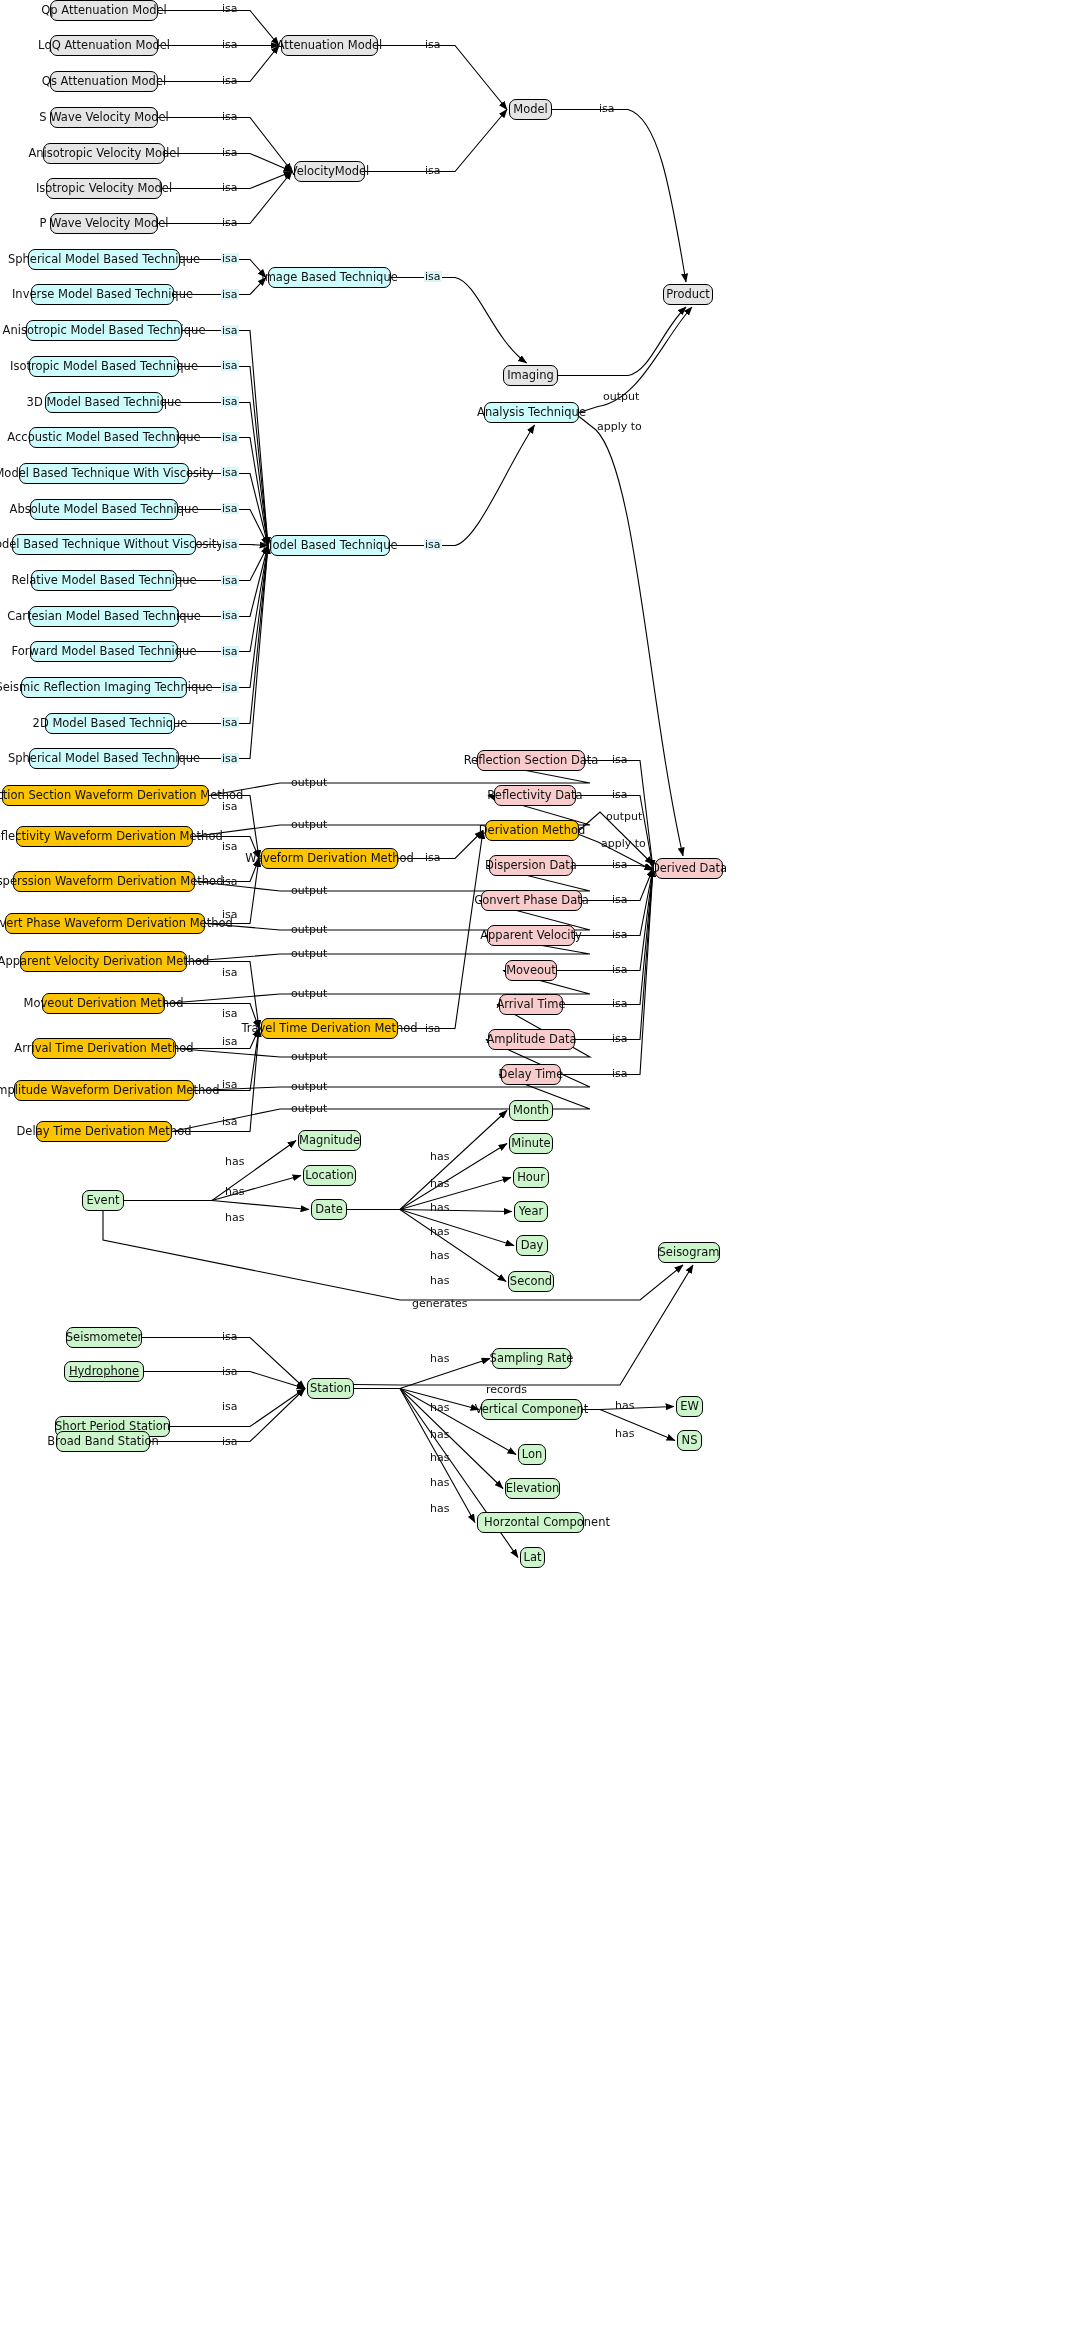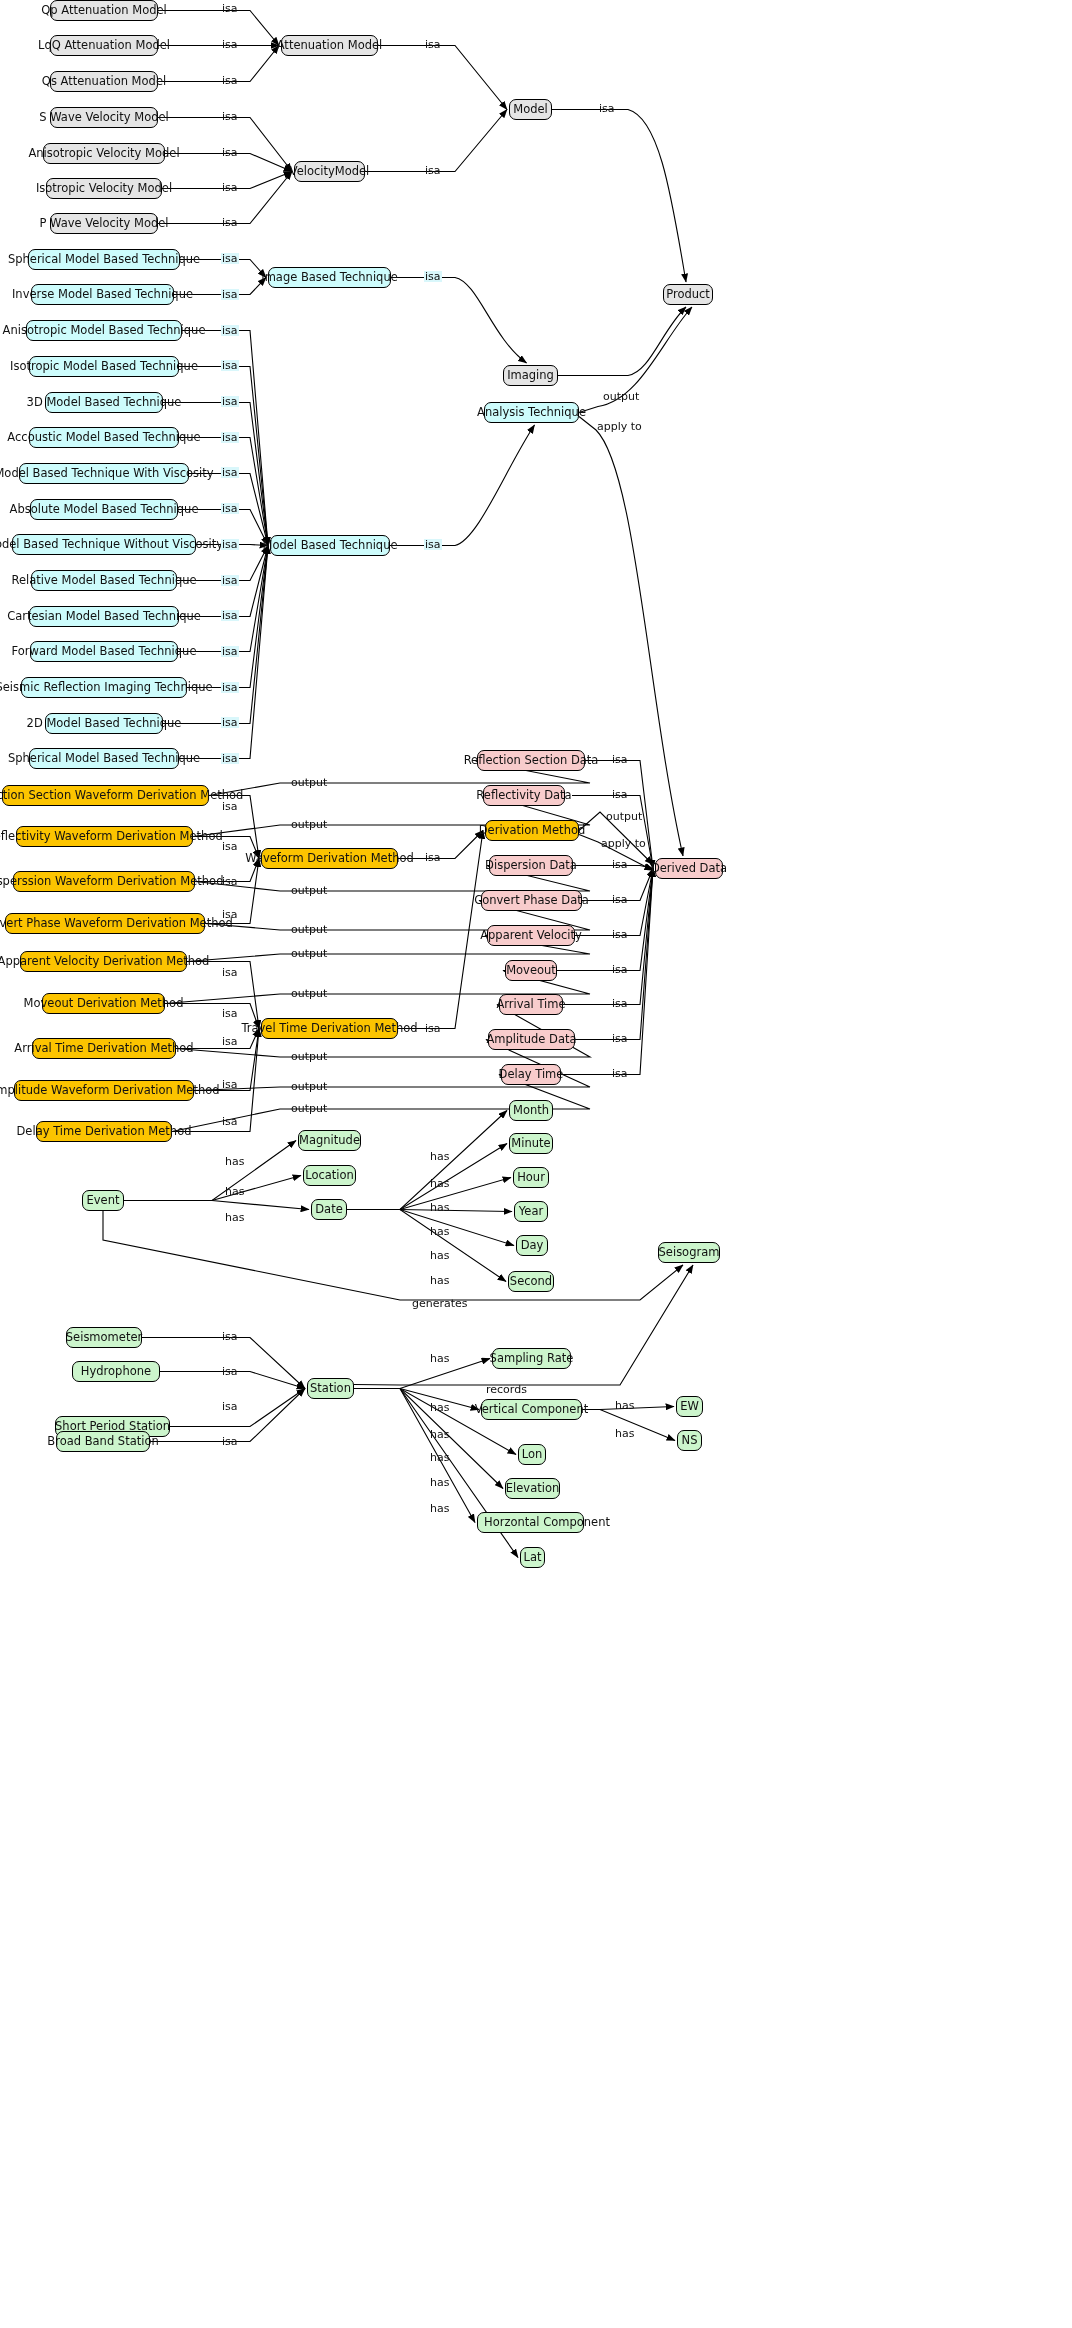--- a/index.html
+++ b/index.html
@@ -193,21 +193,21 @@
       </div>
       <div class="node n-tech" style="left: 29px; top: 606px; width: 150px;">
         <span>Cartesian Model Based Technique</span>
       </div>
       <div class="node n-tech" style="left: 30px; top: 641px; width: 148px;">
         <span>Forward Model Based Technique</span>
       </div>
       <div class="node n-tech" style="left: 21px; top: 677px; width: 166px;">
         <span>Seismic Reflection Imaging Technique</span>
       </div>
-      <div class="node n-tech" style="left: 45px; top: 713px; width: 118px;">
+      <div class="node n-tech" style="left: 45px; top: 713px; width: 130px;">
         <span>2D Model Based Technique</span>
       </div>
       <div class="node n-tech" style="left: 29px; top: 748px; width: 150px;">
         <span>Spherical Model Based Technique</span>
       </div>
       <div class="node n-tech" style="left: 268px; top: 267px; width: 123px;">
         <span>Image Based Technique</span>
       </div>
       <div class="node n-tech" style="left: 270px; top: 535px; width: 120px;">
         <span>Model Based Technique</span>
@@ -247,21 +247,21 @@
       </div>
       <div class="node n-method" style="left: 261px; top: 1018px; width: 137px;">
         <span>Travel Time Derivation Method</span>
       </div>
       <div class="node n-method" style="left: 485px; top: 820px; width: 94px;">
         <span>Derivation Method</span>
       </div>
       <div class="node n-data" style="left: 477px; top: 750px; width: 108px;">
         <span>Reflection Section Data</span>
       </div>
-      <div class="node n-data" style="left: 483px; top: 785px; width: 82px;">
+      <div class="node n-data" style="left: 494px; top: 785px; width: 82px;">
         <span>Reflectivity Data</span>
       </div>
       <div class="node n-data" style="left: 489px; top: 855px; width: 84px; align-items: center;">
         <span>Dispersion Data</span>
       </div>
       <div class="node n-data" style="left: 481px; top: 890px; width: 101px;">
         <span>Convert Phase Data</span>
       </div>
       <div class="node n-data" style="left: 487px; top: 925px; width: 88px;">
         <span>Apparent Velocity</span>
@@ -313,21 +313,21 @@
       </div>
       <div class="node n-green" style="left: 658px; top: 1242px; width: 62px;">
         <span>Seisogram</span>
       </div>
       <div class="node n-green" style="left: 66px; top: 1327px; width: 76px;">
         <span>Seismometer</span>
       </div>
       <div class="node n-green" style="left: 492px; top: 1348px; width: 79px;">
         <span>Sampling Rate</span>
       </div>
-      <div class="node n-green" style="left: 72px; top: 1361px; width: 88px;">
+      <div class="node n-green" style="left: 64px; top: 1361px; width: 80px; text-decoration: underline;">
         <span>Hydrophone</span>
       </div>
       <div class="node n-green" style="left: 307px; top: 1378px; width: 47px;">
         <span>Station</span>
       </div>
       <div class="node n-green" style="left: 55px; top: 1416px; width: 115px;">
         <span>Short Period Station</span>
       </div>
       <div class="node n-green" style="left: 481px; top: 1399px; width: 101px;">
         <span>Vertical Component</span>

